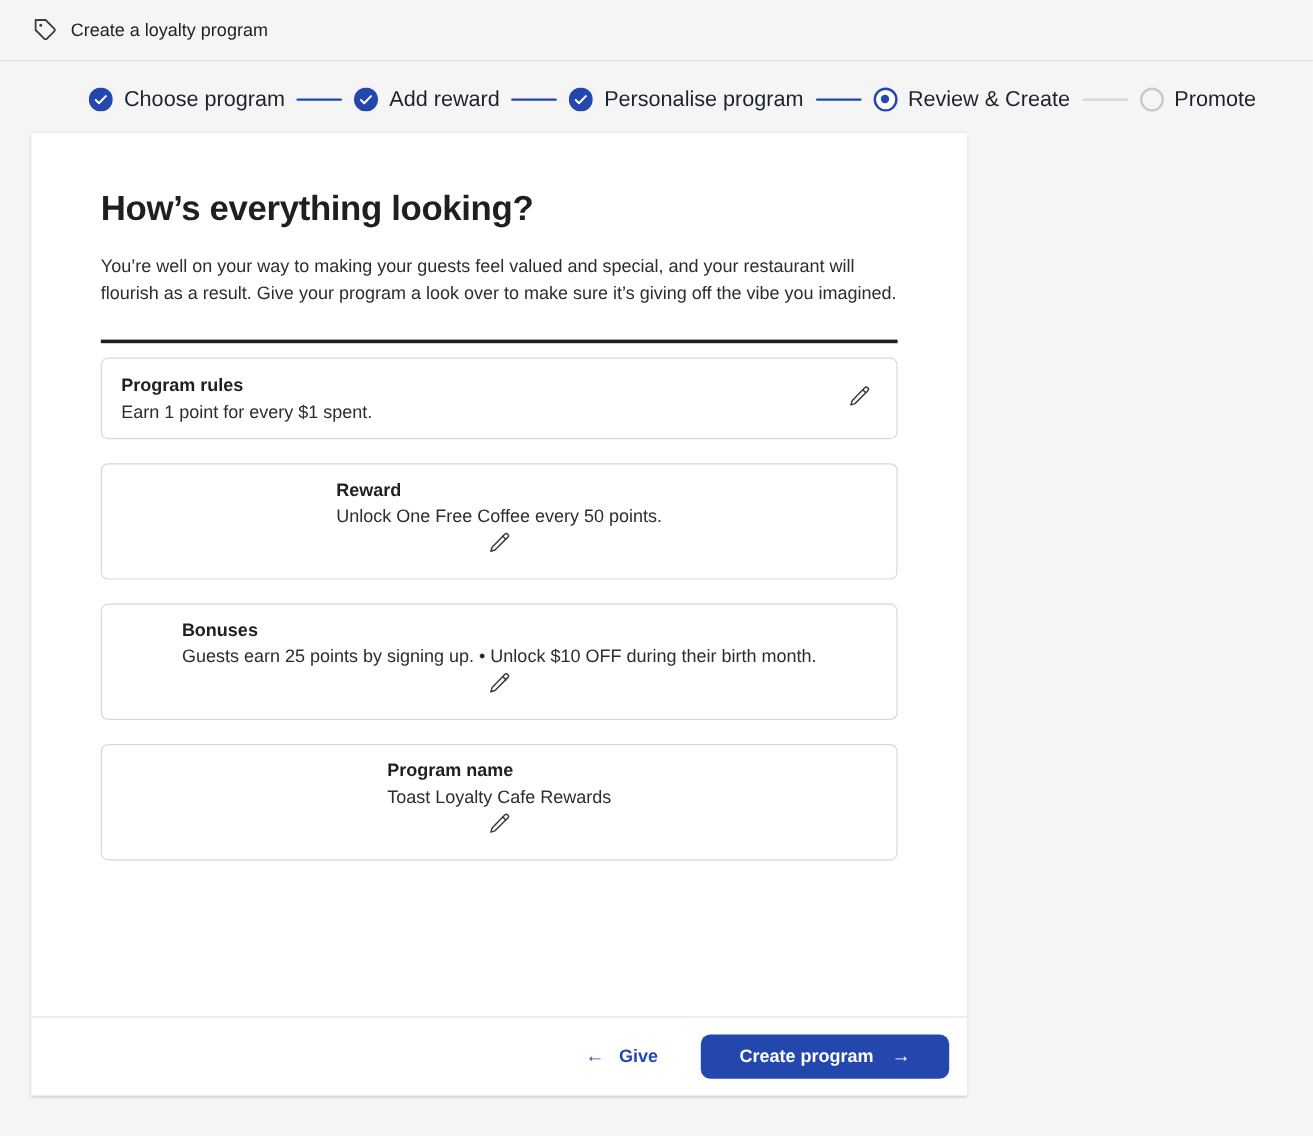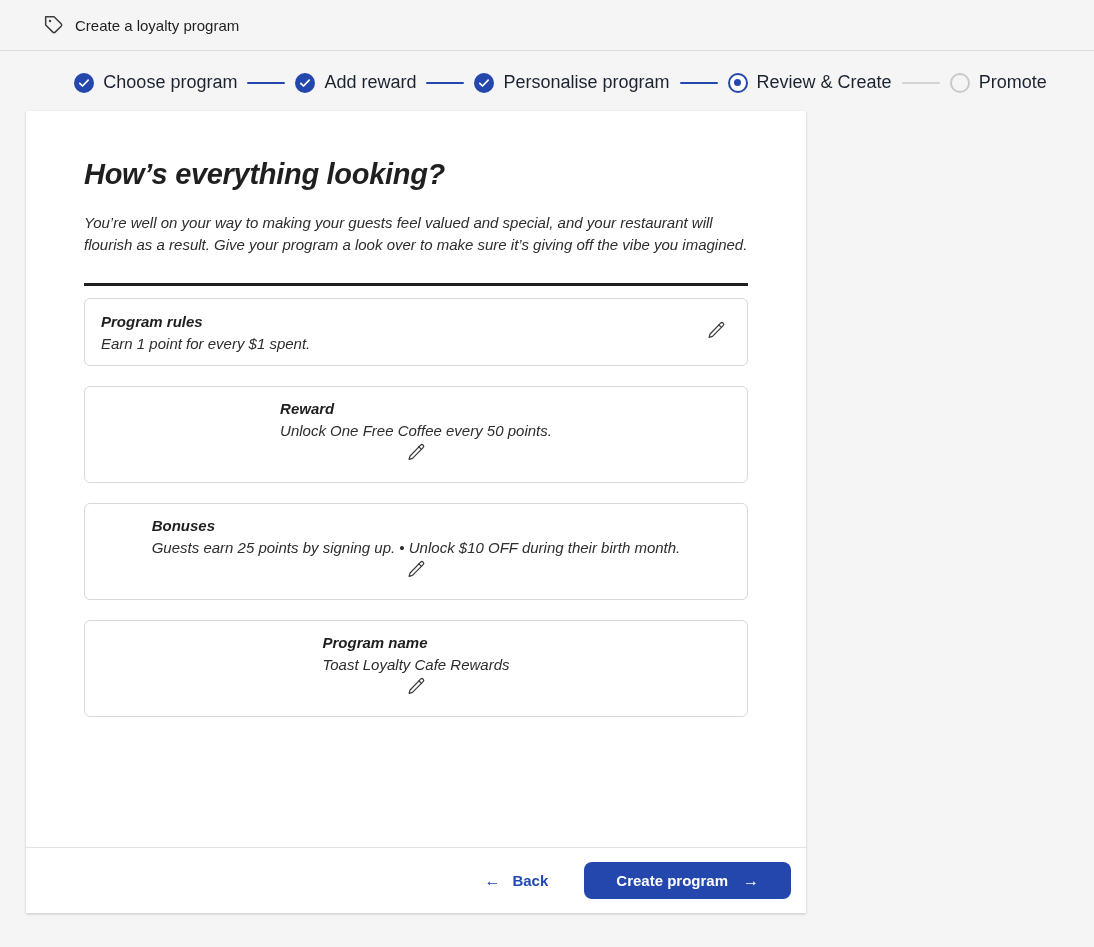--- a/index.html
+++ b/index.html
@@ -9,21 +9,21 @@
     width:1094px; height:947px;
     background:#f5f5f6;
     font-family:"Liberation Sans", sans-serif;
     color:#252525;
     overflow:hidden;
   }
   
   .top-header {
     height:51px;
     display:flex; align-items:center;
-    padding-left:44px; gap:11px;
+    padding-left:28px; gap:11px;
     border-bottom:1px solid #dedede;
   }
   .top-header .tag-icon { width:20px; height:20px; color:#3c3c3c; }
   .top-header .title { font-size:15px; color:#1f1f1f; }
 
   
   .stepper {
     margin:21px 0 0 27px;
     display:flex; align-items:center;
     font-size:18px; font-weight:normal; color:#1c2330;justify-content:center;
@@ -45,21 +45,21 @@
   .connector.todo { background:#d4d4d4; }
 
   
   .card {
     width:780px; height:802px;
     margin:18px 0 0 26px;
     background:#fff;
     box-shadow:0 1px 3px rgba(0,0,0,0.12), 0 1px 2px rgba(0,0,0,0.08);
     display:flex; flex-direction:column;
   }
-  .card-body { padding:47px 58px 0 58px; flex:1 1 auto;font-style:italic; }
+  .card-body { padding:47px 58px 0 58px; flex:1 1 auto; }
   h1.page-title {
     margin:0; font-size:29px; font-weight:bold; color:#1f1f1f;
     letter-spacing:-0.3px;
   }
   .intro {
     margin:21px 0 0 0;
     font-size:15px; line-height:22px; color:#2d2d2d;
     max-width:666px;
   }
   .dark-rule { height:3px; background:#1f1f1f; border:none; margin:27px 0 0 0; }
@@ -228,20 +228,20 @@
               <path d="M14.8 5.5l2.9 2.9"></path>
             </svg>
         </span>
       </button>
     </div>
   </div>
 
   <div class="card-footer">
     <button class="back-link">
       <span class="arrow">←</span>
-      <span>Back</span>
+      <span>Give</span>
     </button>
     <button class="primary-btn">
       <span>Create program</span>
       <span class="arrow">→</span>
     </button>
   </div>
 </main>
 
 </body></html>

